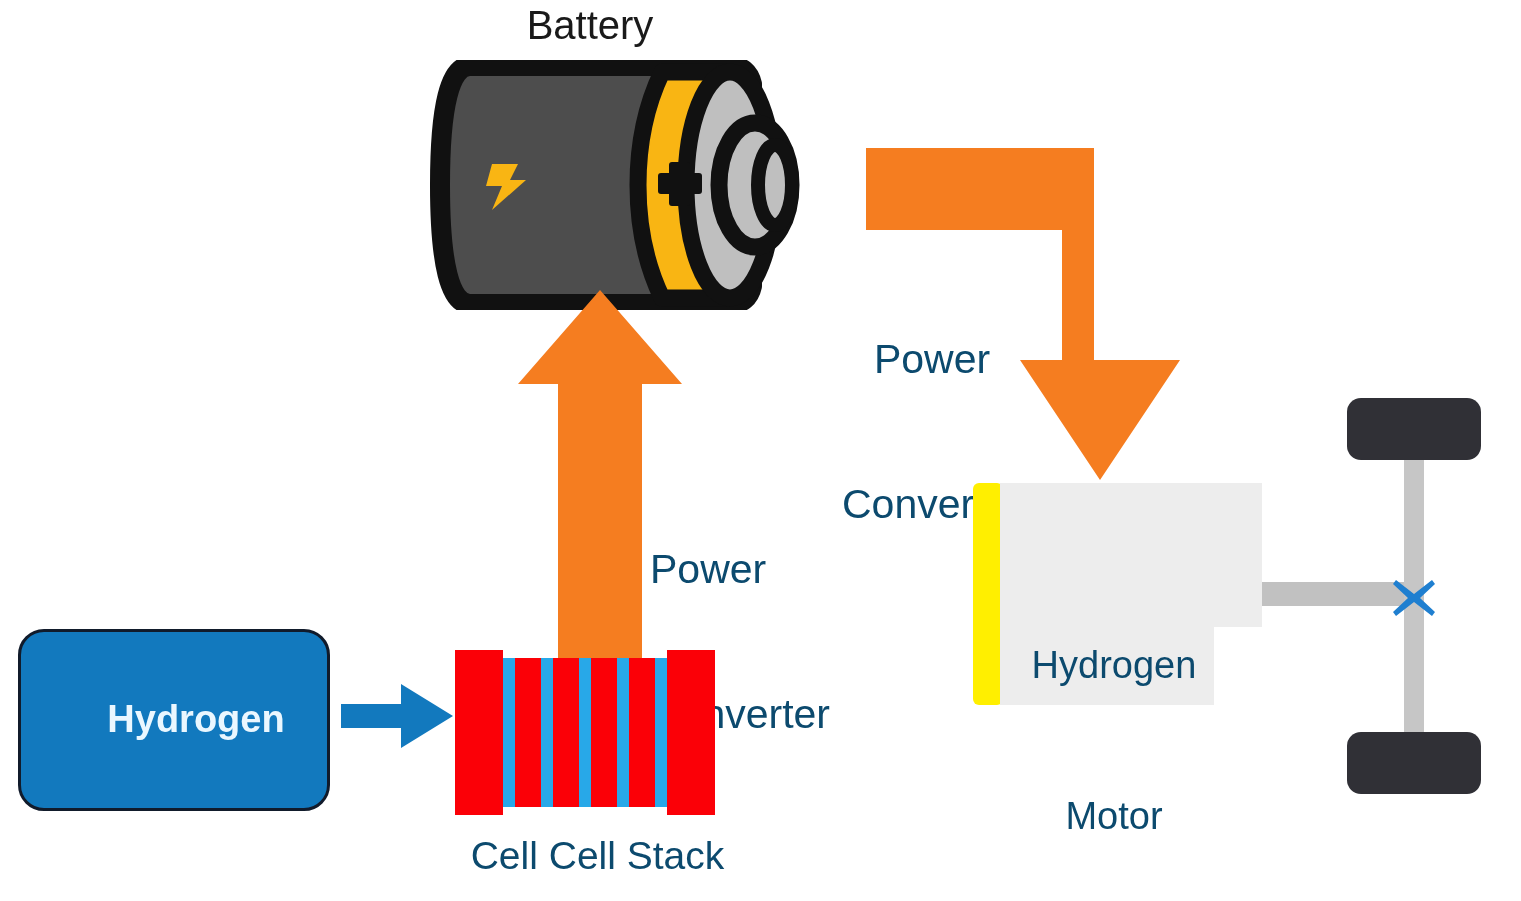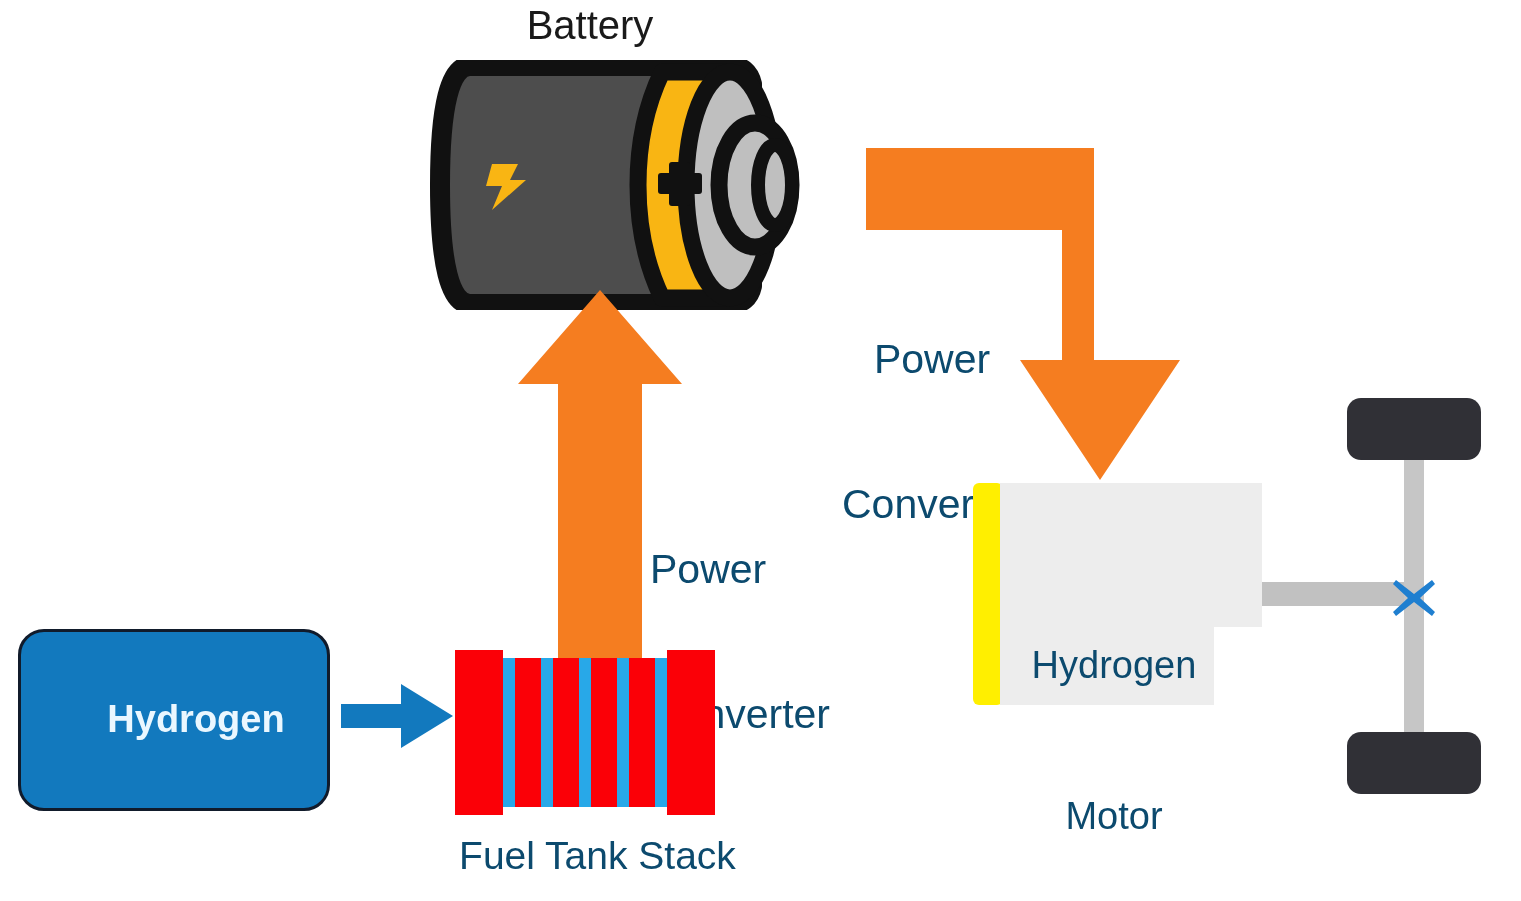--- a/index.html
+++ b/index.html
@@ -166,21 +166,21 @@
     <div class="fc-endplate" style="left:212px;"></div>
     <div id="fc-mid">
       <div class="fc-stripe"></div>
       <div class="fc-stripe"></div>
       <div class="fc-stripe"></div>
       <div class="fc-stripe"></div>
       <div class="fc-stripe"></div>
     </div>
   </div>
 
-  <div class="abs lbl" id="fuel-cell-label">Fuel Tank Stack</div>
+  <div class="abs lbl" id="fuel-cell-label">Cell Cell Stack</div>
 
   <div class="abs" id="motor-group">
     <div id="motor-yellow"></div>
     <svg id="motor-body" width="262" height="222" viewBox="0 0 262 222">
       <path d="M 0 0 L 262 0 L 262 144 L 214 144 L 214 222 L 0 222 Z" fill="#ededed"></path>
     </svg>
     <div class="lbl" id="motor-label">
       <div>Hydrogen</div>
       <div>Motor</div>
     </div>

